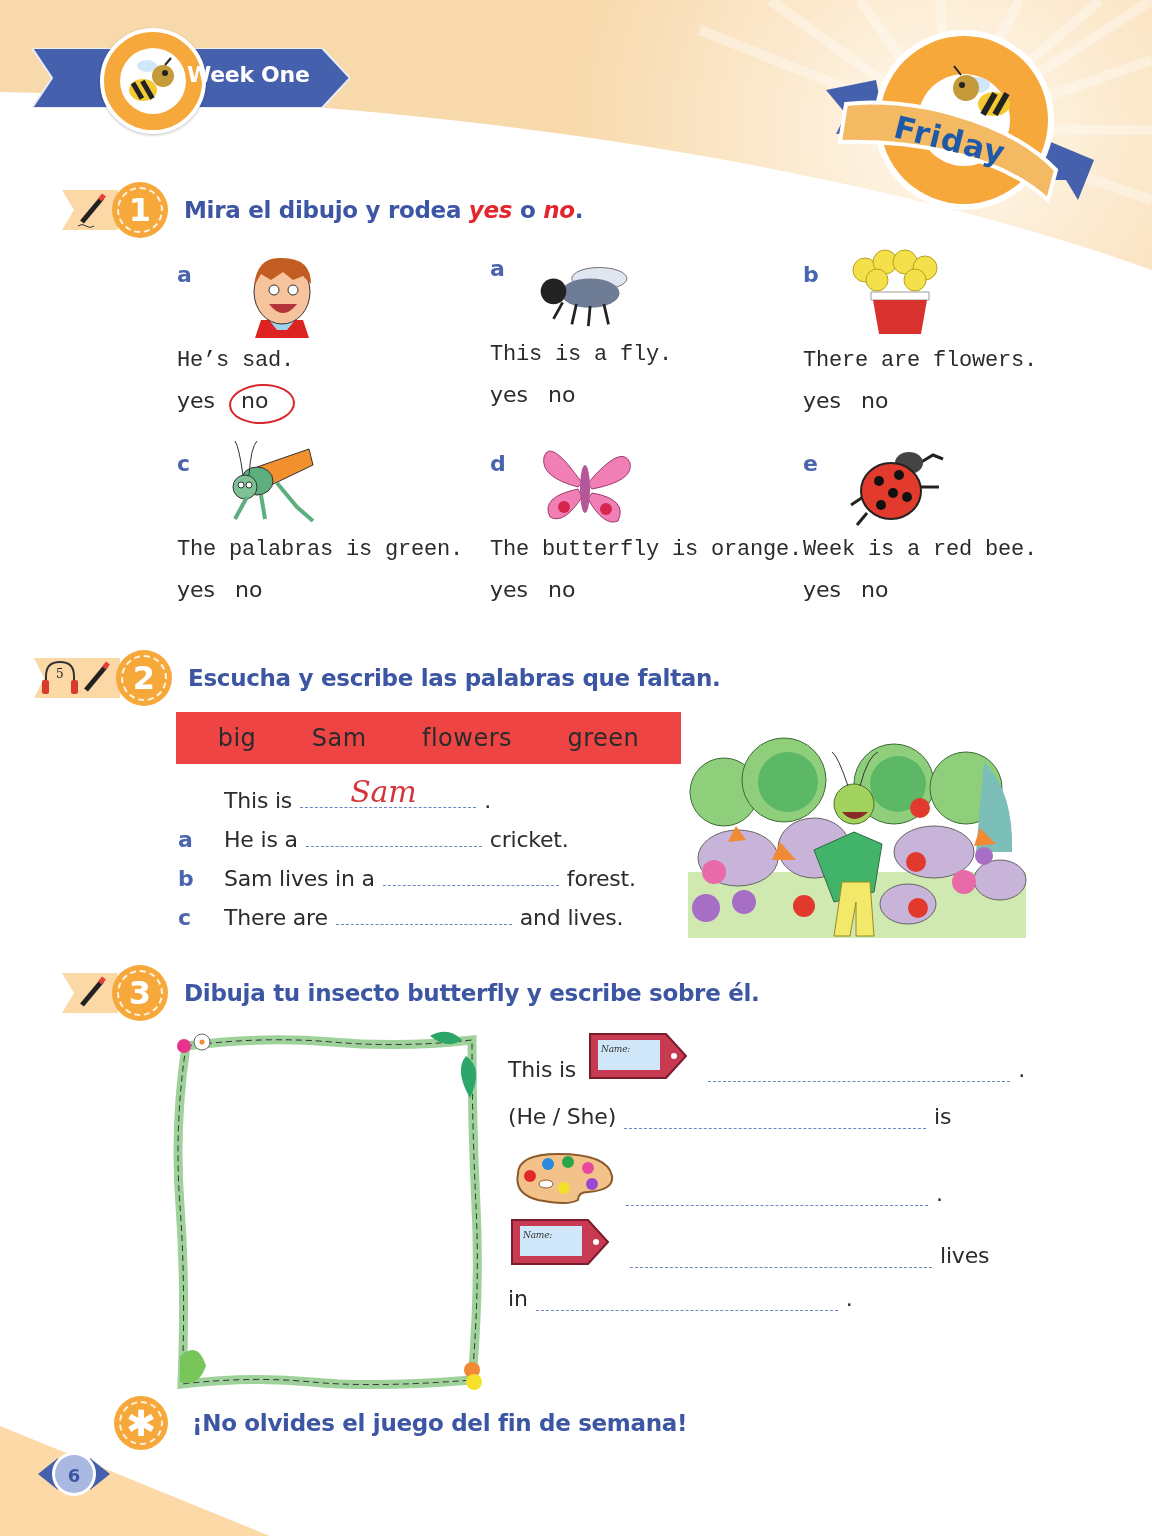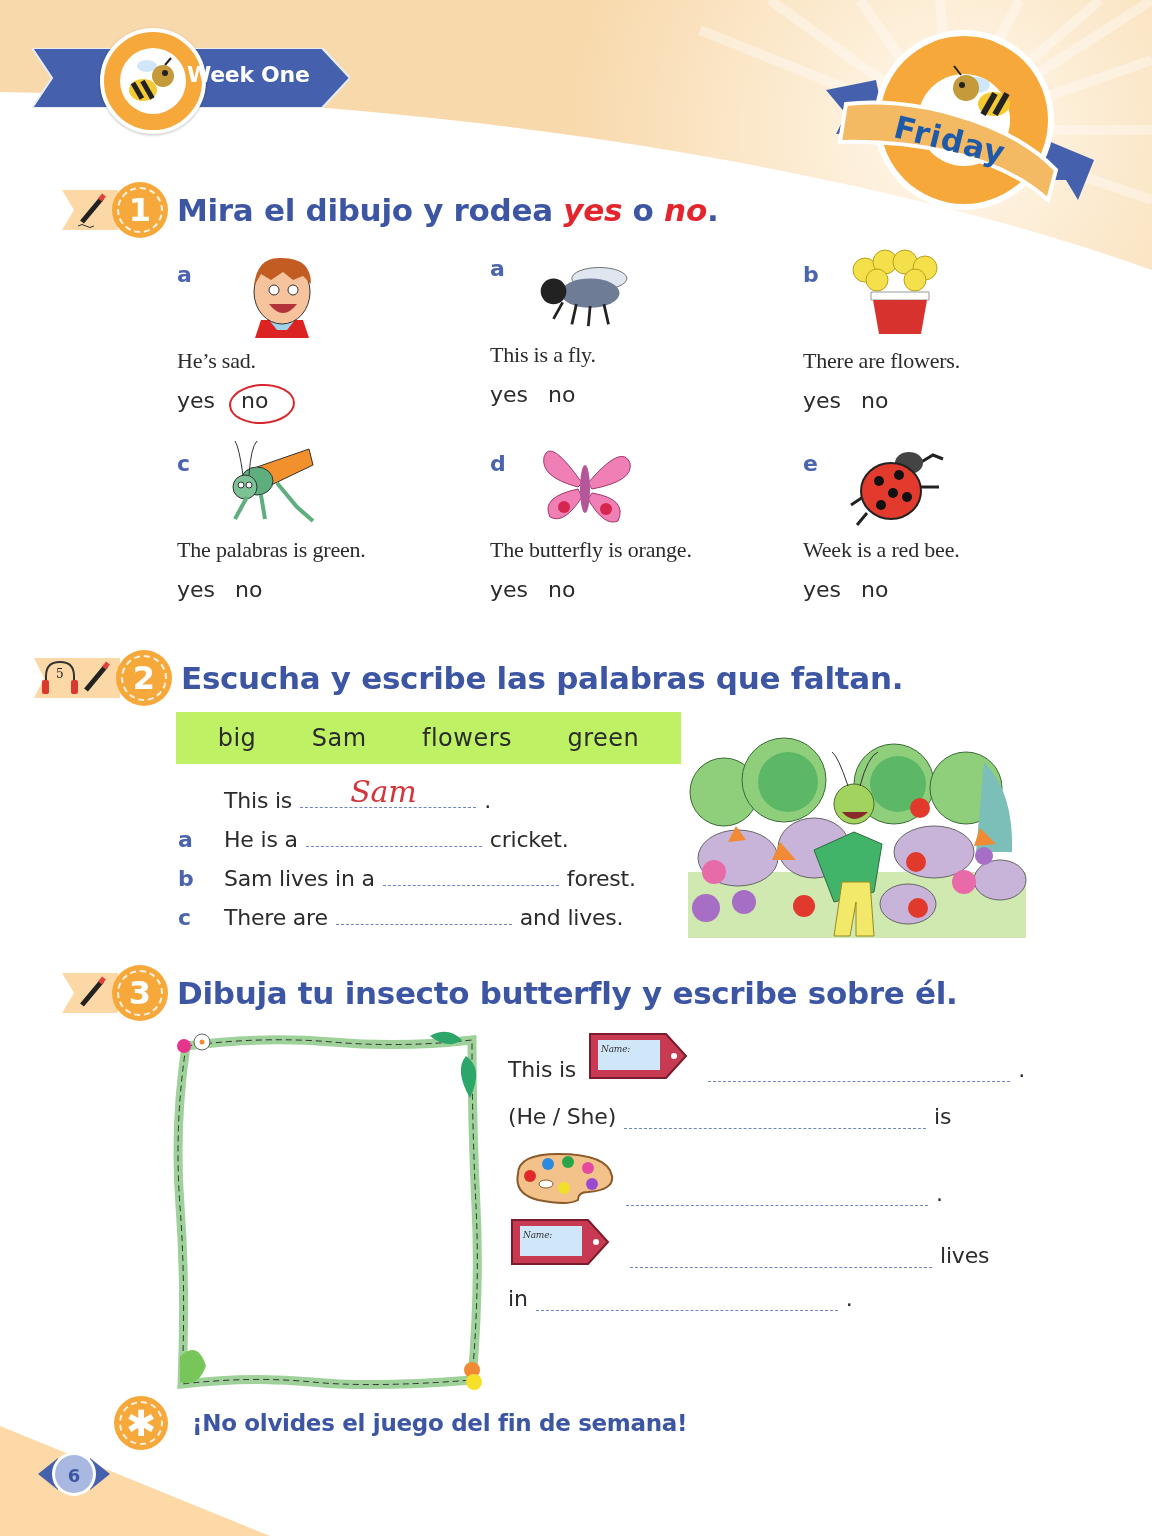--- a/index.html
+++ b/index.html
@@ -18,34 +18,34 @@
 
   
   .day-badge { position: absolute; left: 816px; top: 30px; width: 290px; height: 190px; }
   .day-label { position: absolute; left: 895px; top: 108px; font-family: "DejaVu Sans", sans-serif; font-weight: bold; font-size: 31px; color: #1e5aa8; transform: rotate(14deg); transform-origin: left center; letter-spacing: 1px; }
 
   
   .sec-head { position: absolute; left: 62px; height: 60px; display: flex; align-items: center; }
   .sec-tab { position: relative; height: 40px; display: flex; align-items: center; }
   .sec-num { position: relative; width: 56px; height: 56px; border-radius: 50%; background: #f6a83a; display: flex; align-items: center; justify-content: center; color: #fff; font-weight: bold; font-size: 32px; font-family: "DejaVu Sans", sans-serif; }
   .sec-num::after { content: ""; position: absolute; inset: 5px; border-radius: 50%; border: 2px dashed rgba(255,255,255,.85); }
-  .sec-title { font-family: "DejaVu Sans", sans-serif; font-weight: bold; font-size: 31px; color: #3c56a3; margin-left: 9px; letter-spacing: -0.3px; }
+  .sec-title { font-family: "DejaVu Sans", sans-serif; font-weight: bold; font-size: 23px; color: #3c56a3; margin-left: 16px; letter-spacing: -0.3px; }
   .sec-title .hl { color: #e3262d; font-style: italic; }
 
   
   .ex1-item { position: absolute; width: 290px; height: 170px; }
   .ex1-letter { position: absolute; left: 0; top: 0; font-weight: bold; font-size: 22px; color: #4a65ae; font-family: "DejaVu Sans", sans-serif; }
   .ex1-pic { position: absolute; left: 50px; top: -12px; width: 110px; height: 90px; }
-  .ex1-sentence { position: absolute; left: 0; top: 86px; font-size: 22px; color: #2b2b2b; font-family: Liberation Serif, serif; white-space: nowrap; letter-spacing: -0.2px; }
+  .ex1-sentence { position: absolute; left: 0; top: 86px; font-size: 22px; color: #2b2b2b; font-family: Liberation Mono, monospace; white-space: nowrap; letter-spacing: -0.2px; }
   .ex1-answers { position: absolute; left: 0; top: 126px; font-size: 22px; color: #2b2b2b; font-family: "DejaVu Sans", sans-serif; display: flex; gap: 20px; }
   .ex1-answers span { position: relative; }
   .circled::before { content: ""; position: absolute; left: -12px; top: -4px; width: 62px; height: 36px; border: 2px solid #d9262c; border-radius: 50%; transform: rotate(-3deg); }
 
   
-  .word-bank { position: absolute; left: 176px; top: 712px; width: 505px; height: 52px; background: #bef264; display: flex; align-items: center; justify-content: space-around; padding: 0 14px; }
+  .word-bank { position: absolute; left: 176px; top: 712px; width: 505px; height: 52px; background: #ef4444; display: flex; align-items: center; justify-content: space-around; padding: 0 14px; }
   .word-bank span { font-family: "DejaVu Sans", sans-serif; font-size: 24px; color: #2b2b2b; letter-spacing: 0.5px; }
   .ex2-line { position: absolute; left: 178px; font-size: 22px; color: #2b2b2b; font-family: "DejaVu Sans", sans-serif; display: flex; align-items: baseline; white-space: nowrap; letter-spacing: -0.2px; }
   .ex2-line .lt { width: 46px; font-weight: bold; color: #4a65ae; }
   .blank { display: inline-block; border-bottom: 1.5px dashed #6d86c2; height: 22px; margin: 0 8px; position: relative; vertical-align: baseline; }
   .blank .filled { position: absolute; left: 50px; bottom: 0px; font-family: "DejaVu Serif", serif; font-style: italic; font-size: 30px; color: #d4353a; line-height: 1; }
   .scene { position: absolute; left: 684px; top: 732px; width: 346px; height: 210px; }
 
   
   .frame { position: absolute; left: 172px; top: 1026px; width: 320px; height: 370px; }
   .ex3-line { position: absolute; left: 508px; font-size: 22px; color: #2b2b2b; font-family: "DejaVu Sans", sans-serif; display: flex; align-items: flex-end; white-space: nowrap; letter-spacing: -0.2px; }

